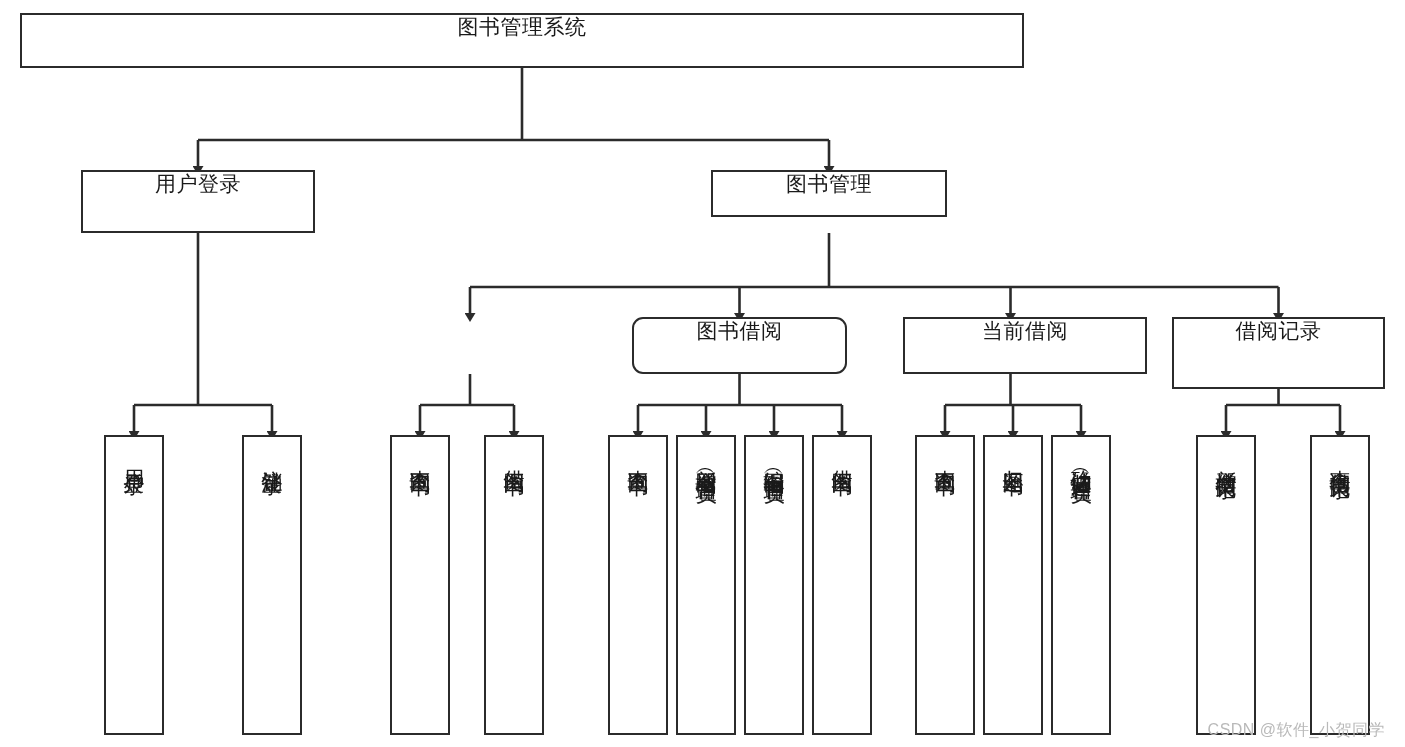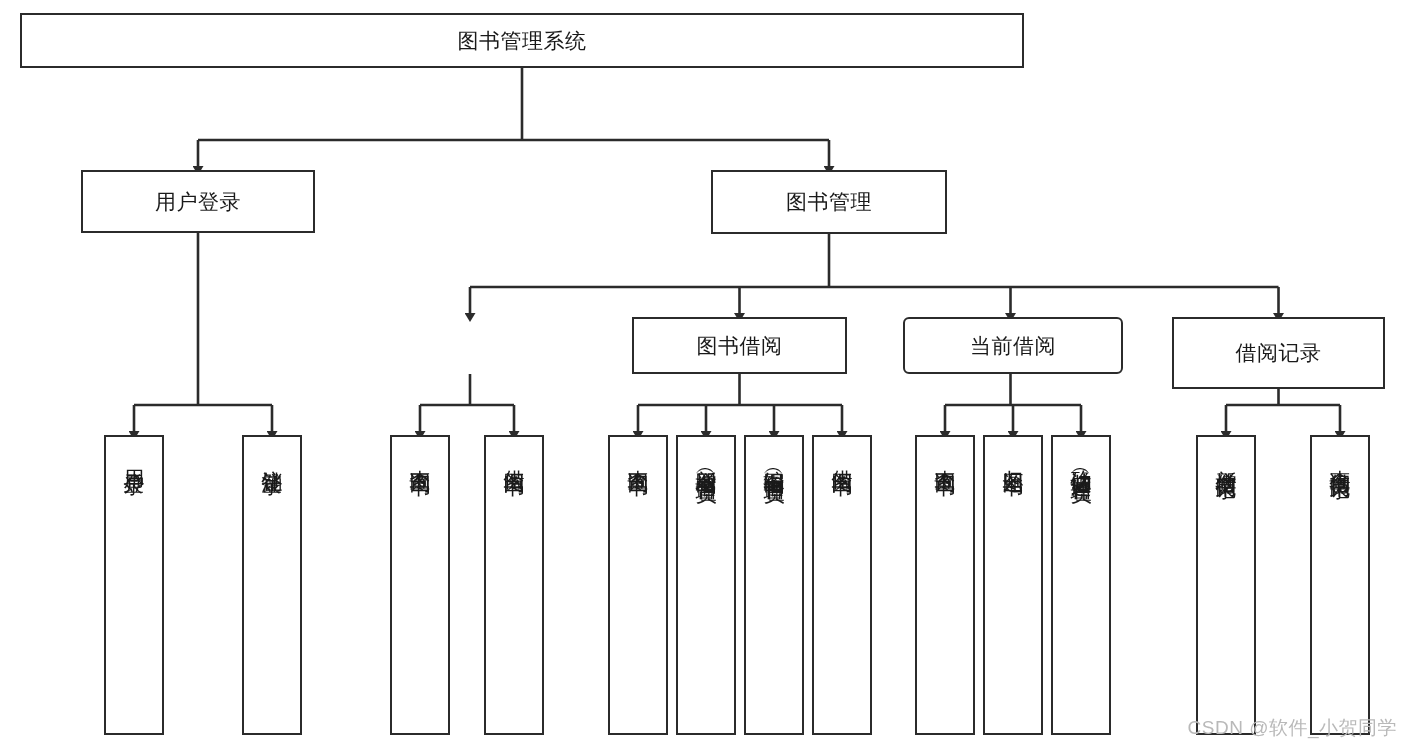--- a/index.html
+++ b/index.html
@@ -24,21 +24,20 @@
     width: 1405px;
     height: 747px;
     pointer-events: none;
   }
   .node {
     position: absolute;
     box-sizing: border-box;
     background: #ffffff;
     border: 2px solid #2b2b2b;
     display: flex;
-    align-items: center;
     justify-content: center;
     color: #1a1a1a;
     z-index: 2;
   }
   .node-label {
     font-size: 21px;
     line-height: 1.12;
     letter-spacing: 0.5px;
     white-space: nowrap;
     color: #1a1a1a;
@@ -50,23 +49,23 @@
   .node.vertical .node-label {
     writing-mode: vertical-rl;
     text-orientation: upright;
     white-space: normal;
     letter-spacing: 2px;
     font-size: 21px;
     line-height: 1.05;
   }
   .watermark {
     position: absolute;
-    right: 8px;
+    right: 20px;
     bottom: 6px;
-    font-size: 19px;
+    font-size: 16px;
     color: #b9b9b9;
     letter-spacing: 0.5px;
     z-index: 5;
     white-space: nowrap;
   }
 </style>
 </head>
 <body>
 
 <div id="canvas">
@@ -115,30 +114,30 @@
   </svg>
 
   <div class="node" style="left: 20px; top: 13px; width: 1004px; height: 55px;">
     <span class="node-label">图书管理系统</span>
   </div>
 
   <div class="node" style="left: 81px; top: 170px; width: 234px; height: 63px;">
     <span class="node-label">用户登录</span>
   </div>
 
-  <div class="node" style="left: 711px; top: 170px; width: 236px; height: 64px;">
+  <div class="node" style="left: 711px; top: 170px; width: 236px; height: 47px;">
     <span class="node-label">图书管理</span>
   </div>
 
 
-  <div class="node" style="left: 632px; top: 317px; width: 215px; height: 57px;">
+  <div class="node" style="left: 632px; top: 317px; width: 215px; height: 57px; border-radius: 11px;">
     <span class="node-label">图书借阅</span>
   </div>
 
-  <div class="node" style="left: 903px; top: 317px; width: 220px; height: 57px; border-radius: 6px;">
+  <div class="node" style="left: 903px; top: 317px; width: 244px; height: 57px;">
     <span class="node-label">当前借阅</span>
   </div>
 
   <div class="node" style="left: 1172px; top: 317px; width: 213px; height: 72px;">
     <span class="node-label">借阅记录</span>
   </div>
 
   <div class="node vertical" style="left: 104px; top: 435px; width: 60px; height: 300px;">
     <span class="node-label">用户登录</span>
   </div>

